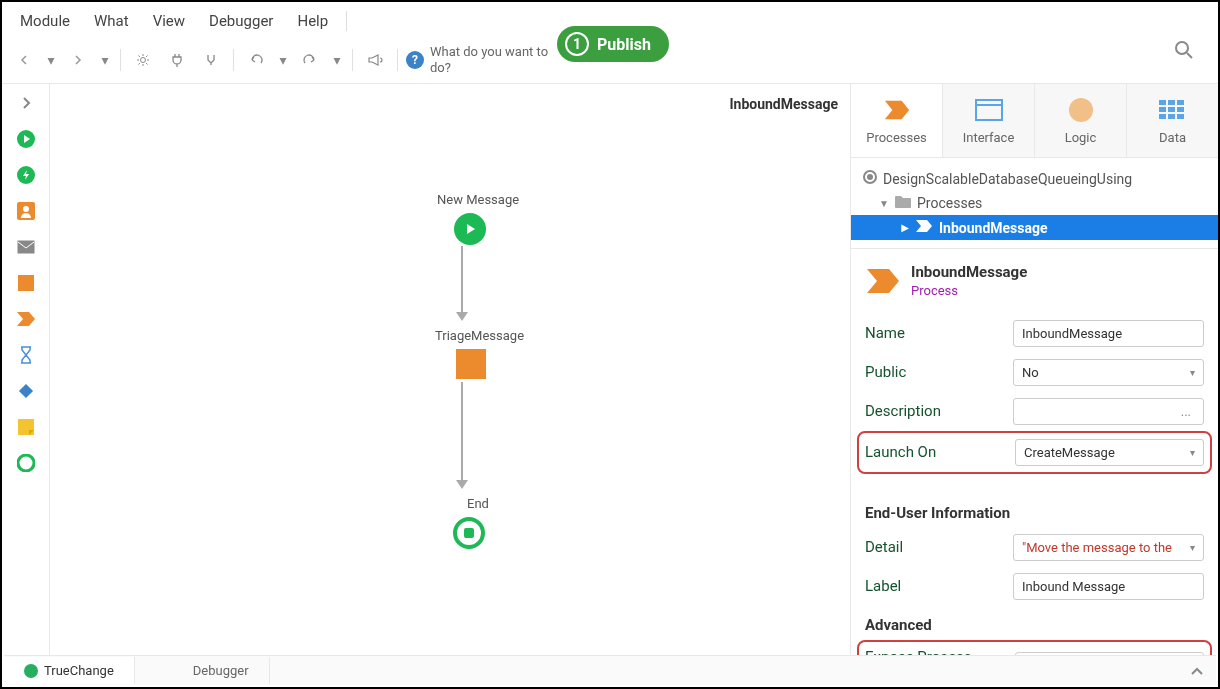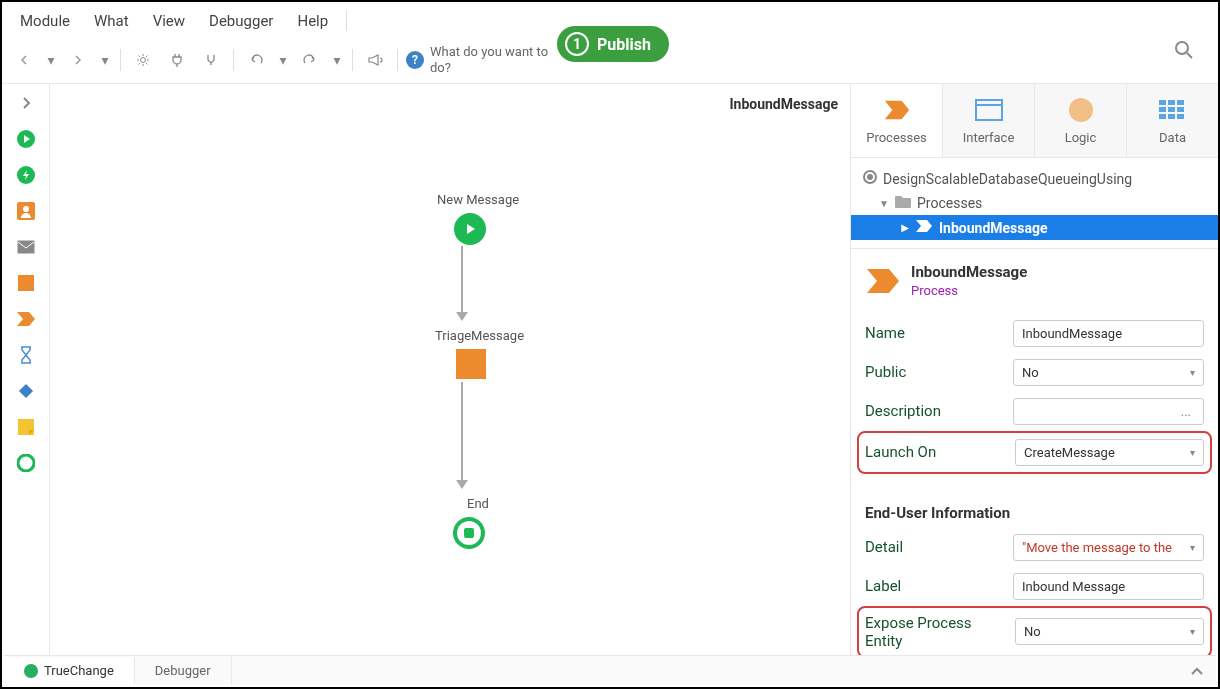--- a/index.html
+++ b/index.html
@@ -56,21 +56,21 @@
     .prop-row { display: flex; align-items: center; padding: 6px 14px; gap: 8px; }
     .prop-label { width: 140px; font-size: 15px; color: #14532d; }
     .prop-input { flex: 1; border: 1px solid #ccc; border-radius: 3px; padding: 5px 8px; font-size: 13px; background: #fff; display: flex; align-items: center; justify-content: space-between; }
     .prop-dropdown::after { content: "▾"; color: #888; font-size: 10px; margin-left: 6px; }
     .prop-ellipsis { color: #888; padding-right: 4px; cursor: pointer; }
     .prop-section { font-weight: bold; padding: 10px 14px 6px; font-size: 15px; }
     .highlighted { border: 2px solid #d04040; border-radius: 8px; margin: 0 6px 20px; padding: 4px 6px; }
     .highlighted .prop-label { width: 142px; }
     .expr-value { color: #c0392b; font-size: 13px; overflow: hidden; white-space: nowrap; text-overflow: ellipsis; }
     
-    .bottom-bar { position: absolute; bottom: 2px; left: 2px; right: 2px; height: 30px; border-top: 1px solid #e8e8e8; display: flex; align-items: center; background: #fafafa; }
+    .bottom-bar { position: absolute; bottom: 2px; left: 2px; right: 2px; height: 30px; border-top: 1px solid #e8e8e8; display: flex; align-items: center; background: #fafafa; gap: 38px; }
     .bottom-tab { padding: 6px 20px; display: flex; align-items: center; gap: 6px; font-size: 13px; color: #666; cursor: pointer; border-right: 1px solid #e8e8e8; }
     .bottom-tab.active { background: #fff; color: #333; }
     .bottom-expand { margin-left: auto; padding: 6px 12px; color: #888; cursor: pointer; }
     .green-dot { width: 14px; height: 14px; border-radius: 50%; background: #27ae60; }
   </style>
 </head>
 <body>
 
 <div class="menubar">
   <div class="menubar-item">Module</div>
@@ -359,20 +359,21 @@
             <span class="expr-value">"Move the message to the </span>
           </div>
       </div>
       <div class="prop-row">
         <div class="prop-label">Label</div>
         <div class="prop-input">
             <span>Inbound Message</span>
           </div>
       </div>
 
+      <div class="prop-section">Advanced</div>
       <div class="highlighted">
         <div class="prop-row" style="padding:2px 0">
           <div class="prop-label">Expose Process Entity</div>
           <div class="prop-input prop-dropdown">
               <span>No</span>
             </div>
         </div>
       </div>
     </div>
   </div>

